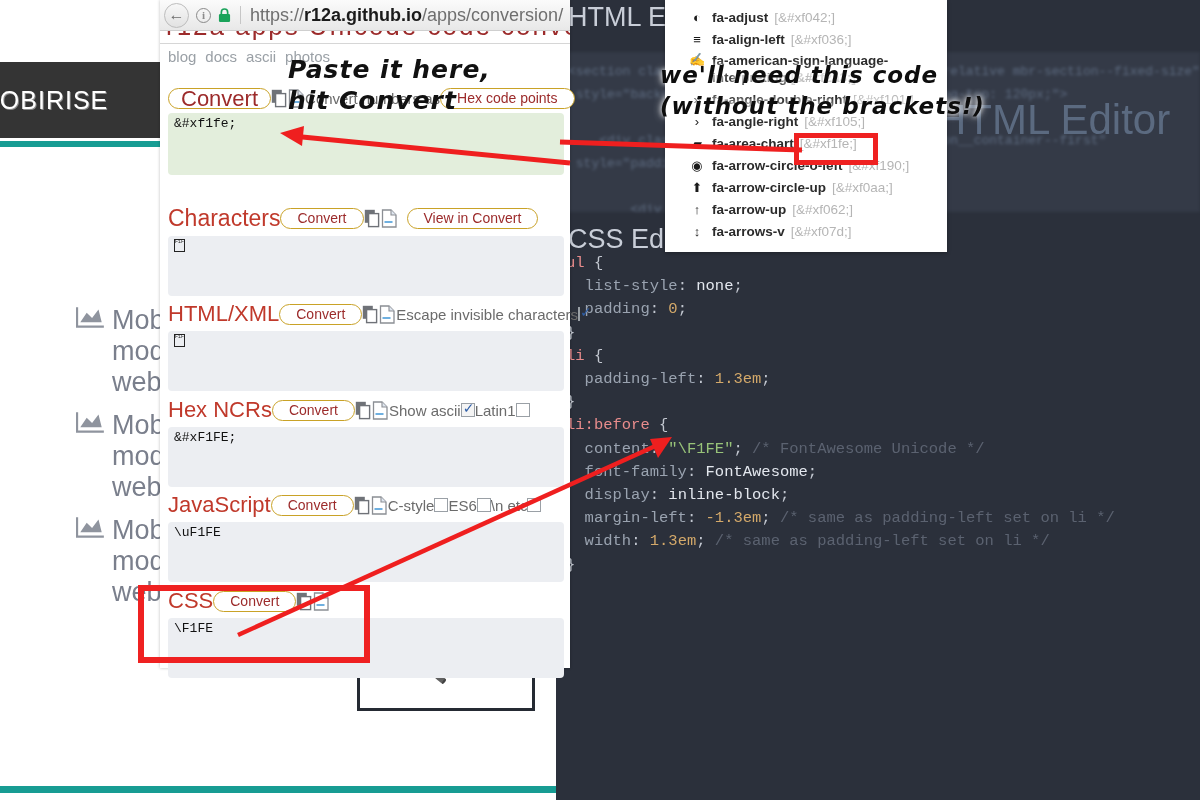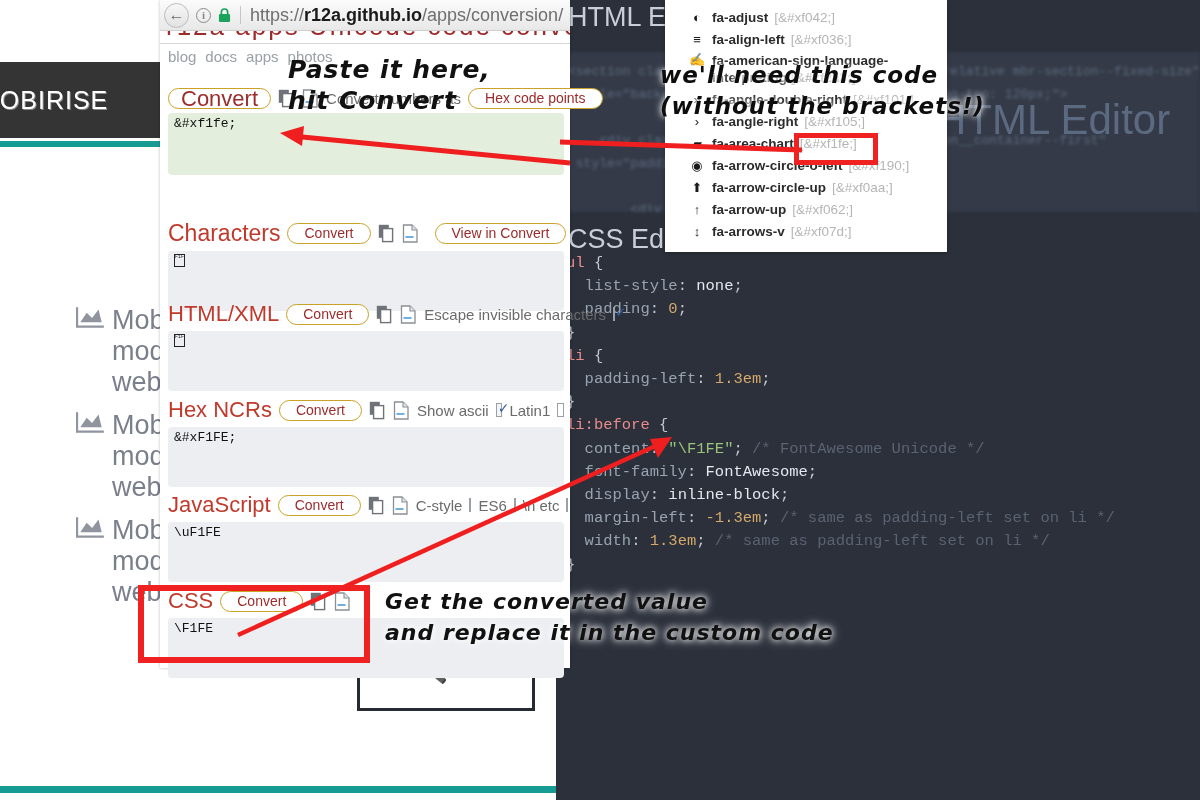--- a/index.html
+++ b/index.html
@@ -138,21 +138,21 @@
 
   #site-nav {
     position: absolute; left: 8px; top: 48px;
     font-size: 15px; color: #9aa0a6; white-space: nowrap;
   }
   #site-nav span { margin-right: 9px; }
 
   
   .conv-row { position: absolute; left: 8px; width: 396px; }
   .conv-head {
-    display: flex; align-items: center; gap: 7px; white-space: nowrap;
+    display: flex; align-items: center; white-space: nowrap;
   }
   .conv-title { color: #c0392b; font-size: 22px; font-weight: 400; }
   .conv-title.big { font-size: 23px; }
   .pill {
     border: 1px solid #c9a227; border-radius: 11px;
     padding: 1px 16px; font-size: 14px; color: #9c2b2b; background: #fff;
     line-height: 17px;
   }
   .pill.big { font-size: 22px; padding: 1px 12px; border-radius: 16px; }
   .icon-copy, .icon-page { width: 17px; height: 19px; flex: 0 0 auto; }
@@ -302,42 +302,42 @@
       <div id="url-divider"></div>
       <div id="url-text"><span>https://</span><b>r12a.github.io</b><span>/apps/conversion/</span></div>
     </div>
 
     <div id="site-header-strip">
       <div class="cut">r12a   apps   Unicode code converter</div>
       <div id="strip-rule"></div>
     </div>
 
     <div id="site-nav">
-      <span>blog</span><span>docs</span><span>apps</span><span>photos</span>
+      <span>blog</span><span>docs</span><span>ascii</span><span>photos</span>
     </div>
 
     <div class="conv-row" style="top:88px">
       <div class="conv-head">
         <div class="pill big">Convert</div>
         <svg class="icon-copy" viewBox="0 0 17 19">
           <rect x="0.8" y="0.8" width="10" height="13" fill="#6f7278"></rect>
           <rect x="4.6" y="4.6" width="10" height="13" fill="#fff" stroke="#6f7278" stroke-width="1.4"></rect>
         </svg>
         <svg class="icon-page" viewBox="0 0 17 19">
           <path d="M1.5 1 H10 L15 6 V18 H1.5 Z" fill="#fff" stroke="#8b8e94" stroke-width="1.3"></path>
           <path d="M10 1 V6 H15" fill="#dfe6ef" stroke="#8b8e94" stroke-width="1.1"></path>
           <rect x="3.5" y="12" width="8" height="2" fill="#6fb0e0"></rect>
         </svg>
         <span class="opt-label">Convert numbers as</span>
         <span class="pill">Hex code points</span>
       </div>
       <div class="conv-area green">&amp;#xf1fe;</div>
     </div>
 
-    <div class="conv-row" style="top:220px">
+    <div class="conv-row" style="top:205px">
       <div class="conv-head">
         <span class="conv-title big">Characters</span>
         <span class="pill">Convert</span>
         <svg class="icon-copy" viewBox="0 0 17 19">
           <rect x="0.8" y="0.8" width="10" height="13" fill="#6f7278"></rect>
           <rect x="4.6" y="4.6" width="10" height="13" fill="#fff" stroke="#6f7278" stroke-width="1.4"></rect>
         </svg>
         <svg class="icon-page" viewBox="0 0 17 19">
           <path d="M1.5 1 H10 L15 6 V18 H1.5 Z" fill="#fff" stroke="#8b8e94" stroke-width="1.3"></path>
           <path d="M10 1 V6 H15" fill="#dfe6ef" stroke="#8b8e94" stroke-width="1.1"></path>
@@ -495,16 +495,14 @@
     <path d="M442 12 L420 14 L428 33 Z" fill="#ef1f1f"></path>
   </svg>
 
   <div class="redbox" id="redbox-dropdown"></div>
   <div class="redbox" id="redbox-css"></div>
 
   <div class="ann" id="ann-paste">Paste it here,
 hit Convert</div>
   <div class="ann" id="ann-need">we'll need this code
 (without the brackets!)</div>
-  <div class="ann" id="ann-get">Get the converted value
-and replace it in the custom code</div>
 
 </div>
 
 </body></html>

